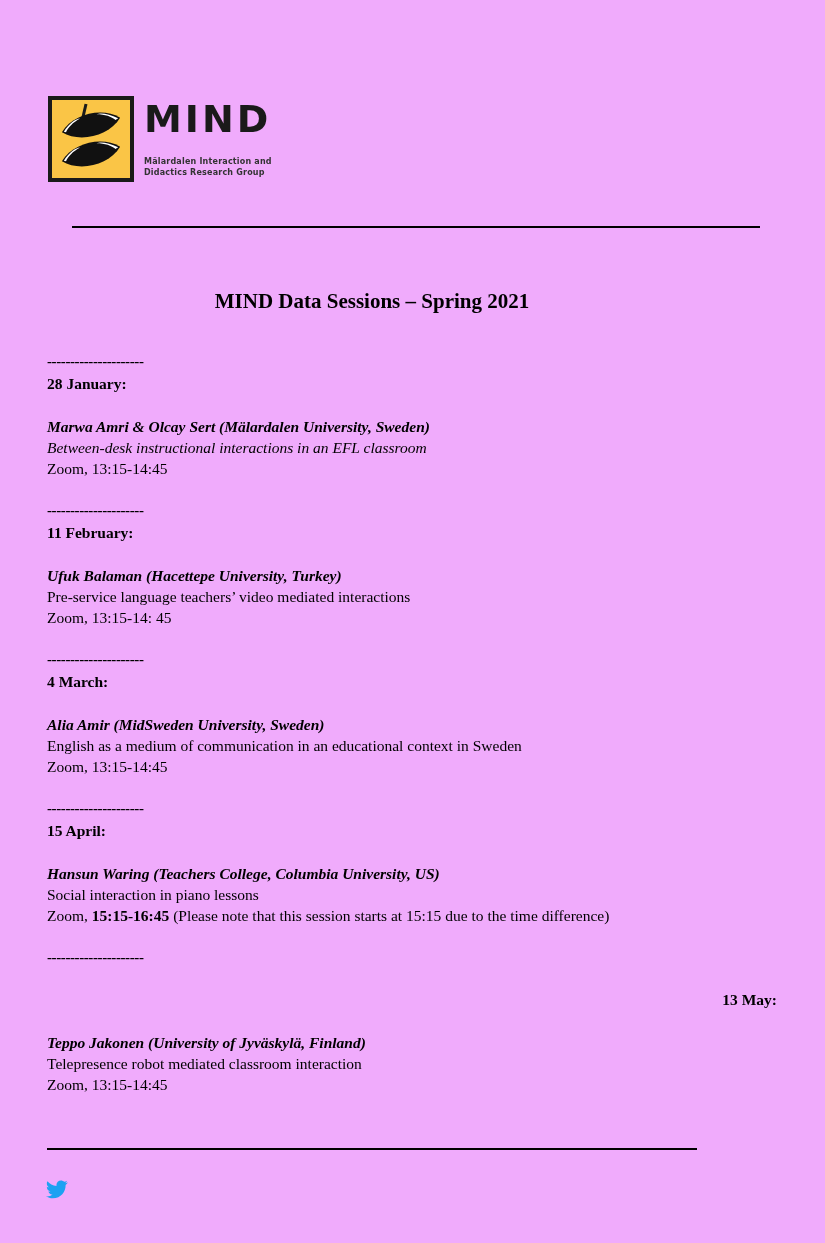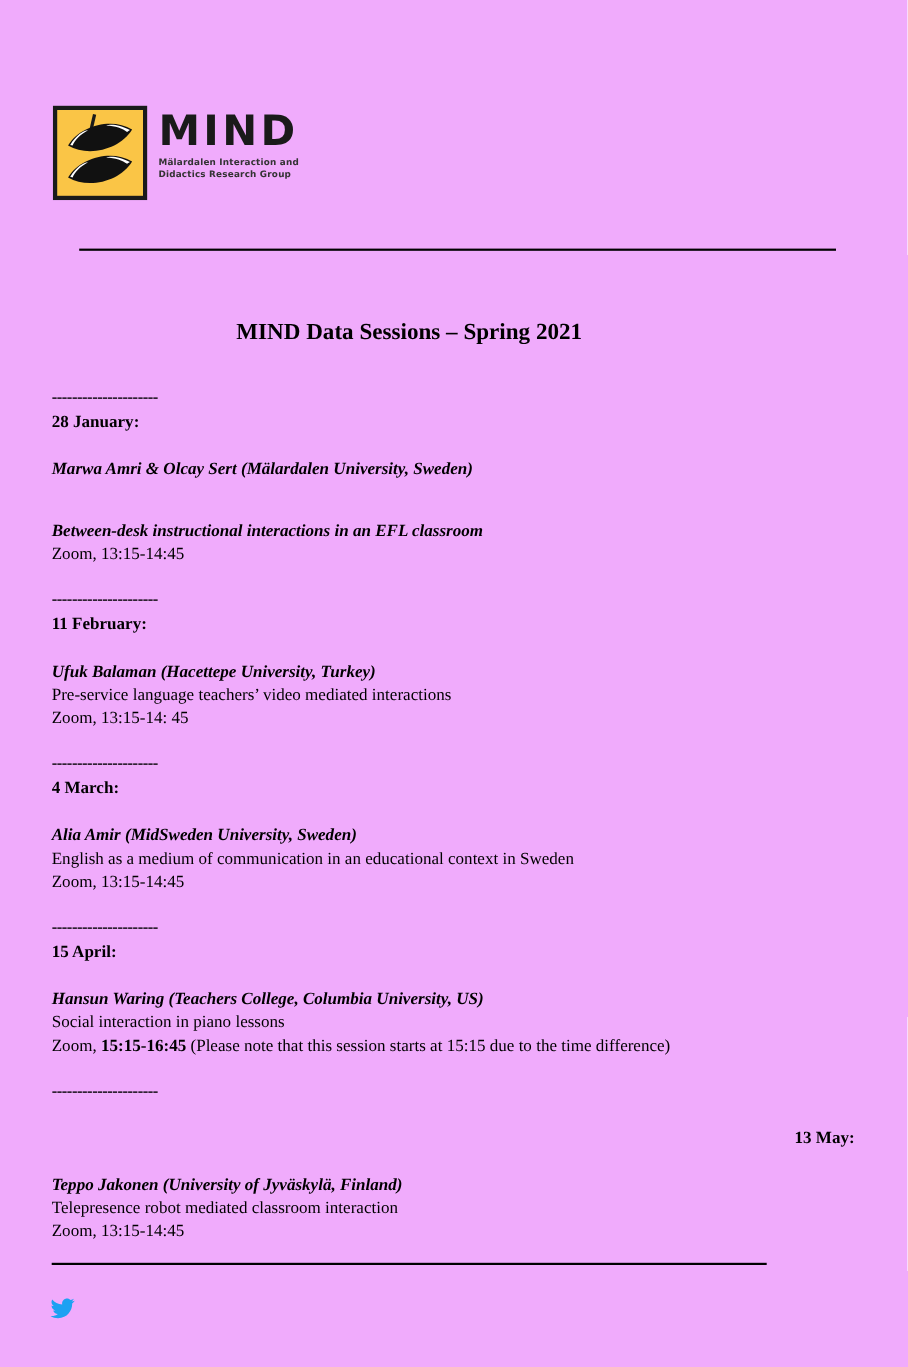--- a/index.html
+++ b/index.html
@@ -44,21 +44,21 @@
     letter-spacing: 3px;
     color: #1a1a1a;
   }
   .logo-sub {
     font-family: "DejaVu Sans", sans-serif;
     font-weight: bold;
     font-size: 8px;
     line-height: 11px;
     letter-spacing: 0.2px;
     color: #333333;
-    margin-top: 4px;
+    margin-top: 18px;
     white-space: pre-line;
   }
 
   
   .rule-top {
     position: absolute;
     left: 72px;
     top: 226px;
     width: 688px;
     height: 0;
@@ -125,22 +125,21 @@
     font-size: 15.5px;
     line-height: 21px;
   }
   .talk-title {
     font-family: "Liberation Serif", serif;
     font-size: 15.5px;
     line-height: 21px;
   }
   .talk-title.italic {
     font-style: italic;
-    font-weight: bold;
-    margin-top: 35px;
+    font-weight: normal;
   }
   .venue {
     font-family: "Liberation Serif", serif;
     font-size: 15.5px;
     line-height: 21px;
   }
   .venue b {
     font-weight: bold;
   }
 

